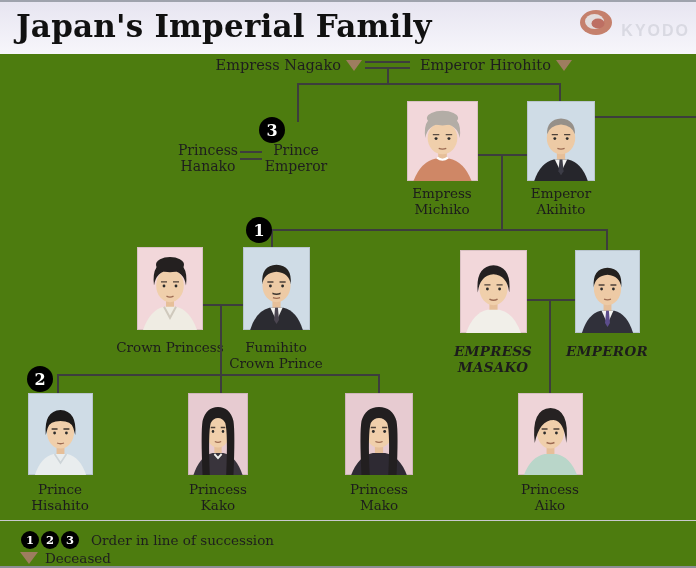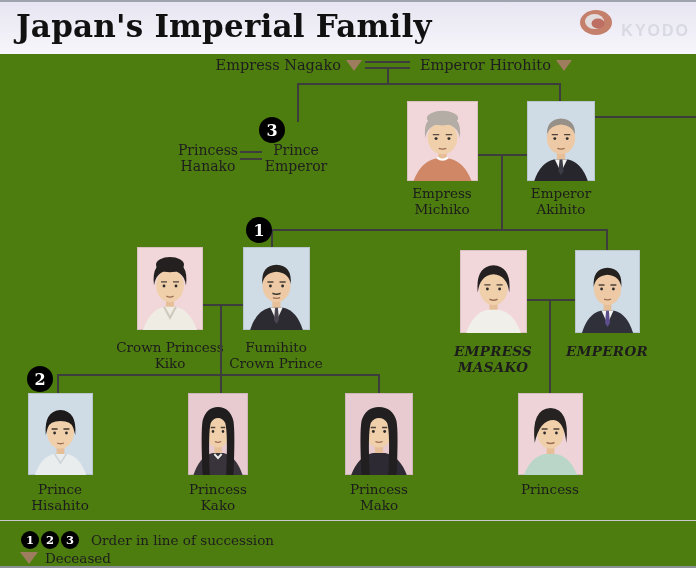--- a/index.html
+++ b/index.html
@@ -163,21 +163,20 @@
       <path d="M19,37 Q17.5,18 33,17.5 Q48.5,18 47,37 Q45.5,25.5 33,24.5 Q20.5,25.5 19,37 Z" fill="#24211f"></path>
       <path d="M24,34.5 L30,34.5 M36,34.5 L42,34.5" stroke="#4c4038" stroke-width="1.4"></path>
       <circle cx="27" cy="38.5" r="1.4" fill="#2b2b2b"></circle>
         <circle cx="39" cy="38.5" r="1.4" fill="#2b2b2b"></circle>
       <path d="M29,45 Q33,46.8 37,45 L37,46.6 Q33,48 29,46.6 Z" fill="#3a342e"></path>
       <path d="M29.5,50 Q33,51.3 36.5,50" stroke="#9c6b52" stroke-width="1.2" fill="none"></path>
     </svg>
   </div>
   <div class="plabel" style="left:95px;top:340px;">
     <div>Crown Princess</div>
-    <div>Kiko</div>
   </div>
   <div class="plabel" style="left:201px;top:340px;">
     <div>Fumihito</div>
     <div>Crown Prince</div>
   </div>
   <div class="hl" style="left:203px;top:304px;width:40px;"></div>
   <div class="vl" style="left:220px;top:304px;height:89px;"></div>
   <div class="hl" style="left:57px;top:374px;width:322px;"></div>
   <div class="vl" style="left:57px;top:374px;height:19px;"></div>
   <div class="vl" style="left:378px;top:374px;height:19px;"></div>
@@ -278,20 +277,21 @@
   <div class="plabel" style="left:143px;top:482px;">
     <div>Princess</div>
     <div>Kako</div>
   </div>
   <div class="plabel" style="left:304px;top:482px;">
     <div>Princess</div>
     <div>Mako</div>
   </div>
   <div class="plabel" style="left:475px;top:482px;">
     <div>Princess</div>
+    <div>Aiko</div>
   </div>
 
   <div class="rule" style="left:0;top:520px;width:696px;"></div>
   <div class="legend-row" style="left:21px;top:531px;">
     <span class="lbadge">
         <span>1</span>
       </span>
     <span class="lbadge">
         <span>2</span>
       </span>

